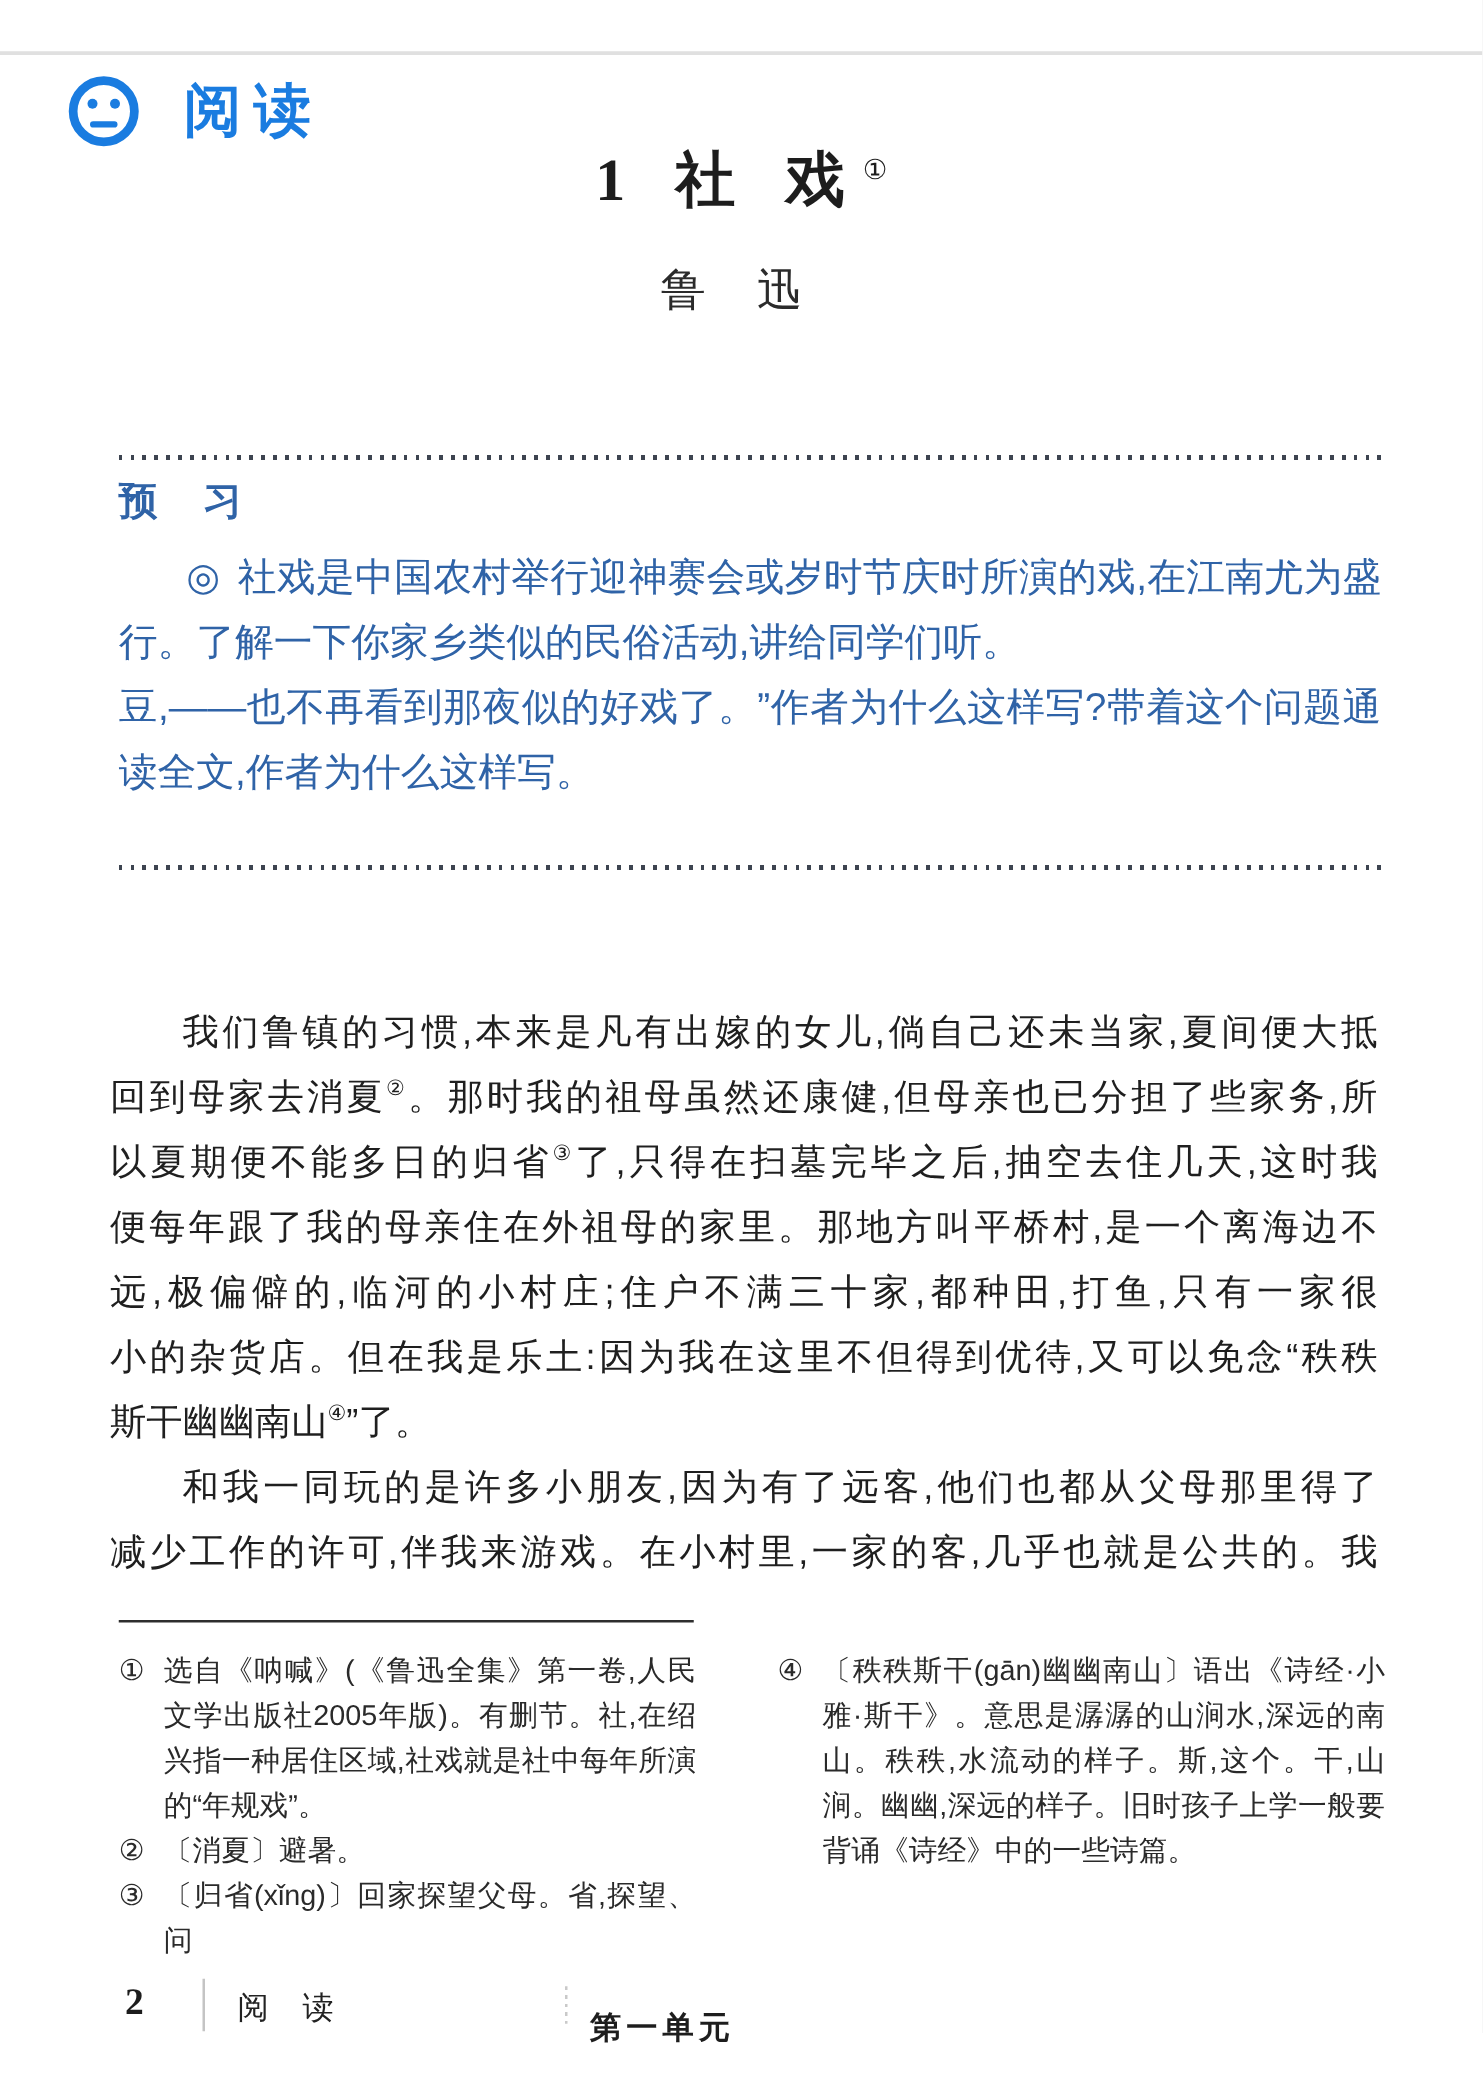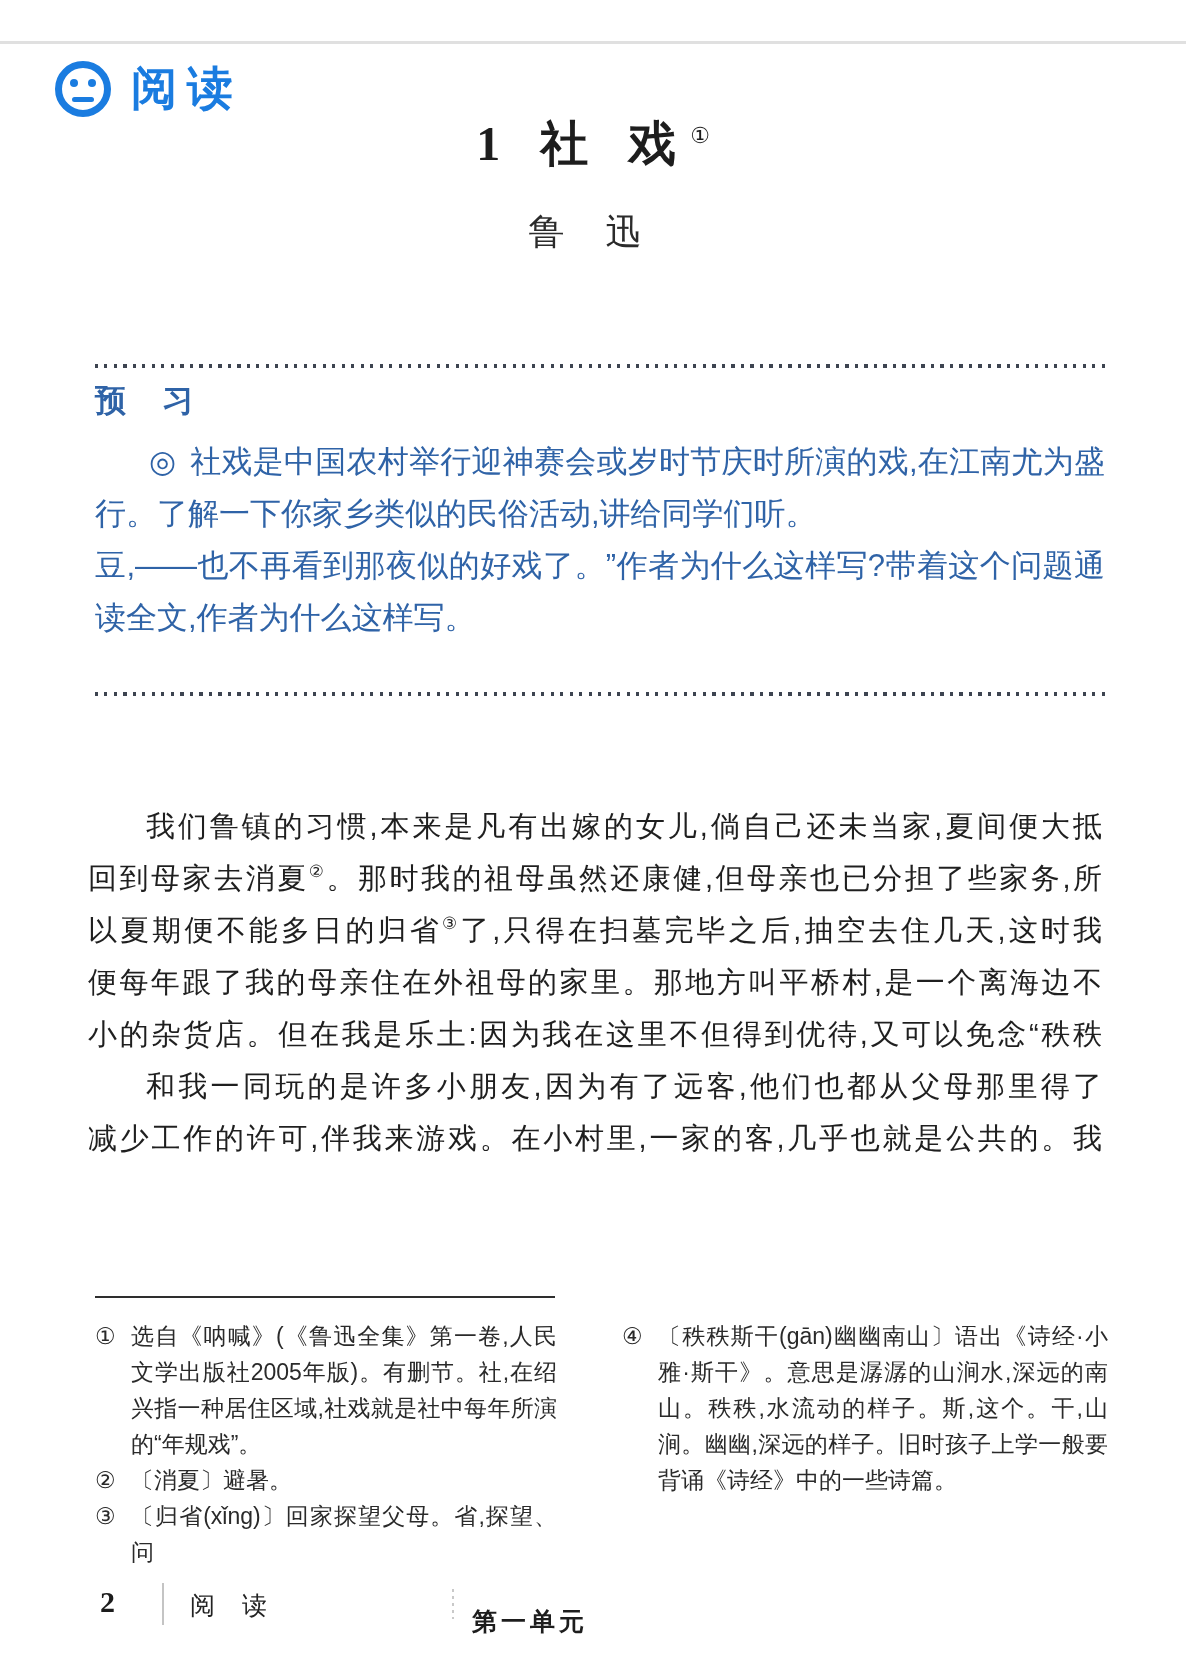--- a/index.html
+++ b/index.html
@@ -9,21 +9,21 @@
     font-family:"Liberation Sans",sans-serif;color:#222;
   }
   .top-edge{position:absolute;top:41px;left:0;width:100%;height:3px;background:#e0e0e0;}
 
   
   .brand{position:absolute;top:58px;left:55px;display:flex;align-items:center;}
   .smiley{width:42px;height:42px;border:7px solid #1a7ce0;border-radius:50%;position:relative;flex:0 0 auto;}
   .smiley .eye{position:absolute;top:11px;width:8px;height:8px;border-radius:50%;background:#1a7ce0;}
   .smiley .eye.l{left:8px}.smiley .eye.r{right:8px}
   .smiley .mouth{position:absolute;bottom:8px;left:50%;transform:translateX(-50%);width:22px;height:5px;border-radius:3px;background:#1a7ce0;}
-  .brand-label{margin-left:20px;font-size:46px;font-weight:700;color:#1a7ce0;letter-spacing:10px;}
+  .brand-label{margin-left:36px;font-size:46px;font-weight:700;color:#1a7ce0;letter-spacing:10px;}
 
   
   .lesson-title{position:absolute;top:112px;left:0;width:100%;text-align:center;
     font-family:"Liberation Serif",serif;font-size:48px;font-weight:700;color:#1d1d1d;letter-spacing:14px;}
   .title-ref{font-size:22px;vertical-align:super;letter-spacing:0;font-weight:400;}
   .author{position:absolute;top:208px;left:0;width:100%;text-align:center;
     font-family:"Liberation Serif",serif;font-size:36px;color:#2b2b2b;letter-spacing:16px;}
 
   
   .dotrule{position:absolute;left:95px;width:1010px;height:4px;
@@ -105,21 +105,23 @@
     <div class="pline pwrap">读全文,作者为什么这样写。</div>
   </div>
 
   <div class="dotrule two"></div>
 
   <div class="bodytext">
     <div class="bline bfirst bfull">我们鲁镇的习惯,本来是凡有出嫁的女儿,倘自己还未当家,夏间便大抵</div>
     <div class="bline bfull">回到母家去消夏<sup>②</sup>。那时我的祖母虽然还康健,但母亲也已分担了些家务,所</div>
     <div class="bline bfull">以夏期便不能多日的归省<sup>③</sup>了,只得在扫墓完毕之后,抽空去住几天,这时我</div>
     <div class="bline bfull">便每年跟了我的母亲住在外祖母的家里。那地方叫平桥村,是一个离海边不</div>
+    <div class="bline bfull">远,极偏僻的,临河的小村庄;住户不满三十家,都种田,打鱼,只有一家很</div>
     <div class="bline bfull">小的杂货店。但在我是乐土:因为我在这里不但得到优待,又可以免念“秩秩</div>
+    <div class="bline">斯干幽幽南山<sup>④</sup>”了。</div>
     <div class="bline bfirst bfull">和我一同玩的是许多小朋友,因为有了远客,他们也都从父母那里得了</div>
     <div class="bline bfull">减少工作的许可,伴我来游戏。在小村里,一家的客,几乎也就是公共的。我</div>
   </div>
 
   <div class="fnrule"></div>
 
   <div class="fncol left">
     <div class="fnitem">
       <span class="fnmark">①</span>
       <span class="fnbody">选自《呐喊》(《鲁迅全集》第一卷,人民文学出版社2005年版)。有删节。社,在绍兴指一种居住区域,社戏就是社中每年所演的“年规戏”。</span>

